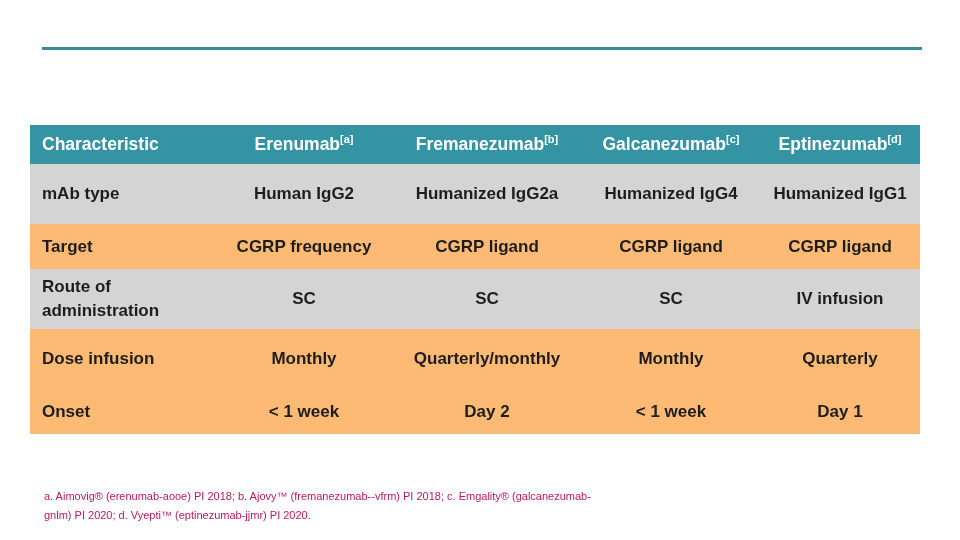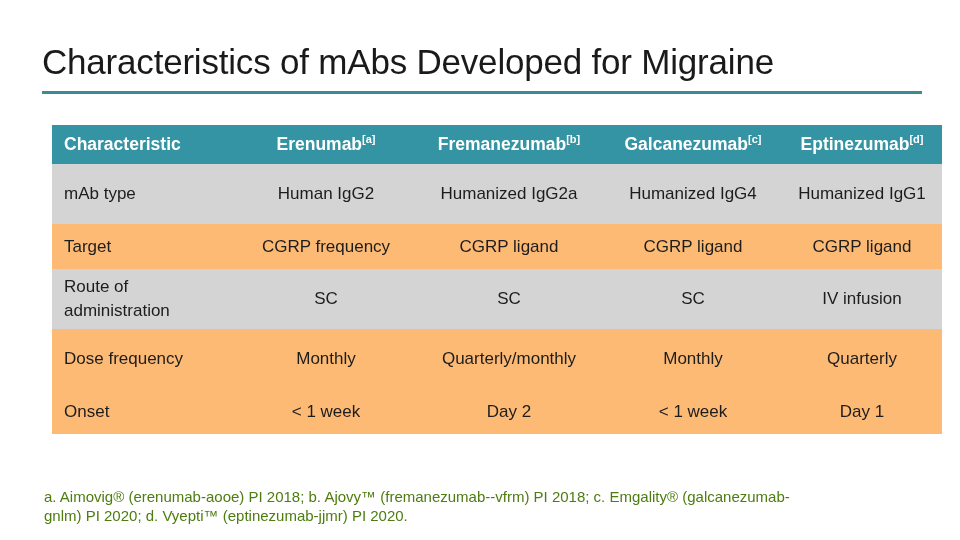--- a/index.html
+++ b/index.html
@@ -38,21 +38,21 @@
   .title-rule {
     margin-top: 7px;
     width: 880px;
     height: 3px;
     background: #3d8a94;
   }
 
   
   .table-wrap {
     position: absolute;
-    left: 52px;
+    left: 30px;
     top: 125px;
     width: 890px;
   }
   table.mab {
     border-collapse: collapse;
     width: 890px;
     table-layout: fixed;
   }
   table.mab col.c1 { width: 186px; }
   table.mab col.c2 { width: 176px; }
@@ -82,52 +82,52 @@
   }
 
   tbody td {
     font-size: 17px;
     color: #1d1d1d;
     text-align: center;
     vertical-align: middle;
     padding: 6px 8px;
     box-sizing: border-box;
     line-height: 24px;
+    font-weight: bold;
   }
   tbody td.rowlabel {
     text-align: left;
     padding-left: 12px;
   }
   tbody tr.shaded td {
     background: #d4d4d4;
   }
   tbody tr.plain td {
     background: #fdba74;
   }
   tbody tr.h-tall td { height: 60px; }
   tbody tr.h-mid  td { height: 45px; }
 
   
   .footnote {
     position: absolute;
     left: 44px;
     top: 487px;
     width: 880px;
-    font-size: 15px;
+    font-size: 11px;
     line-height: 19px;
-    color: #4d7c0f;
+    color: #be185d;
   }
 </style>
 </head>
 <body>
 
 <div class="slide">
 
   <div class="title-block">
-    <div class="slide-title">Characteristics of mAbs Developed for Migraine</div>
     <div class="title-rule"></div>
   </div>
 
   <div class="table-wrap">
     <table class="mab">
       <colgroup>
         <col class="c1">
           <col class="c2">
           <col class="c3">
           <col class="c4">
@@ -162,21 +162,21 @@
 
         <tr class="shaded h-tall">
           <td class="rowlabel">Route of administration</td>
           <td>SC</td>
           <td>SC</td>
           <td>SC</td>
           <td>IV infusion</td>
         </tr>
 
         <tr class="plain h-tall">
-          <td class="rowlabel">Dose frequency</td>
+          <td class="rowlabel">Dose infusion</td>
           <td>Monthly</td>
           <td>Quarterly/monthly</td>
           <td>Monthly</td>
           <td>Quarterly</td>
         </tr>
 
 
         <tr class="plain h-mid">
           <td class="rowlabel">Onset</td>
           <td>&lt; 1 week</td>

